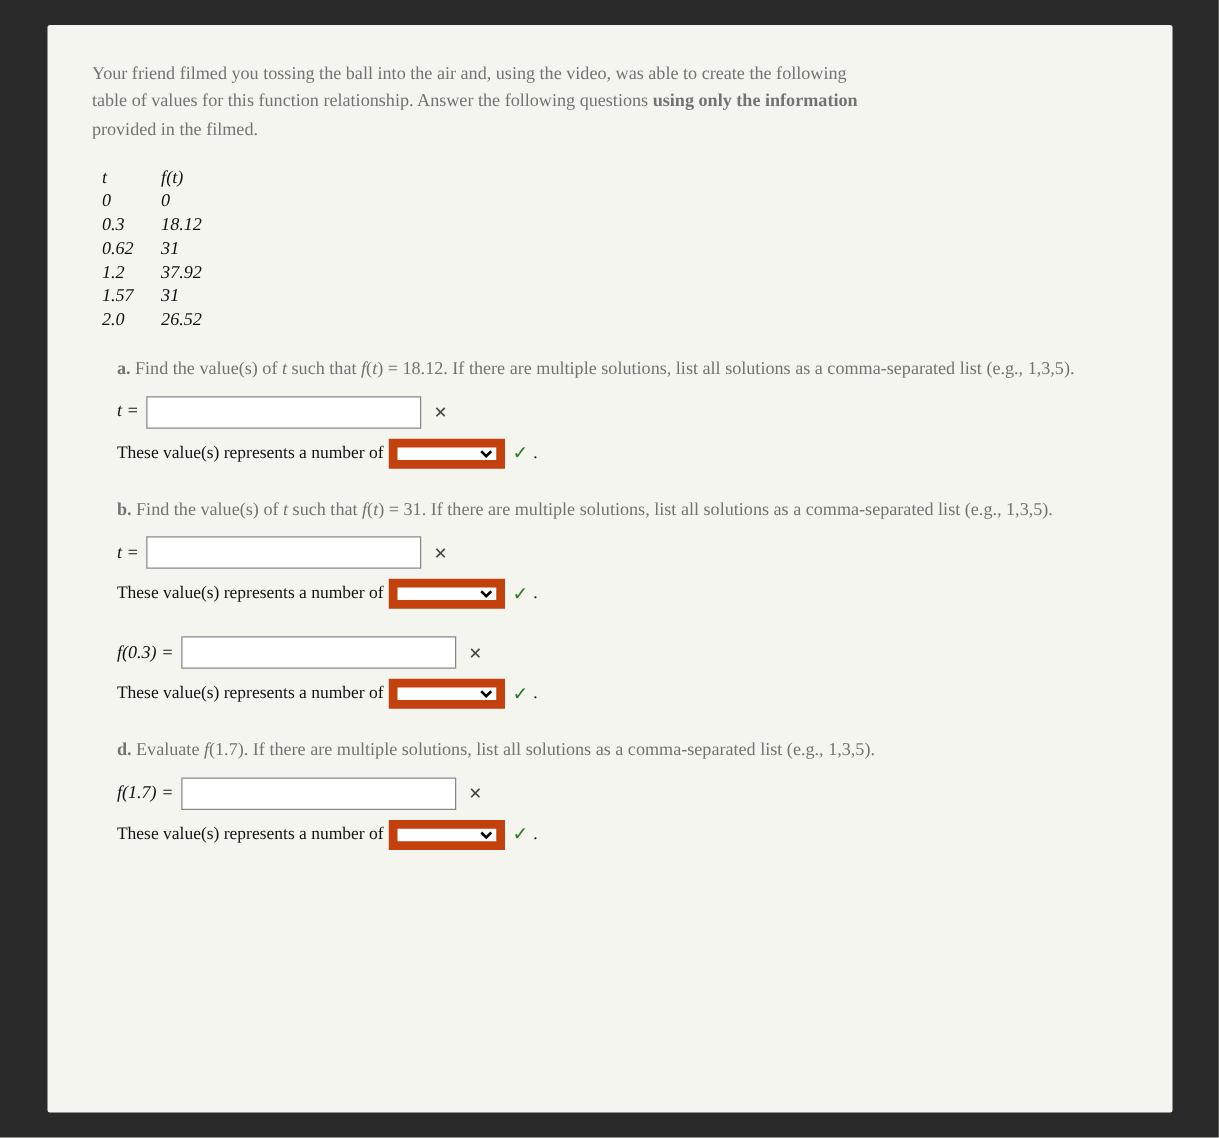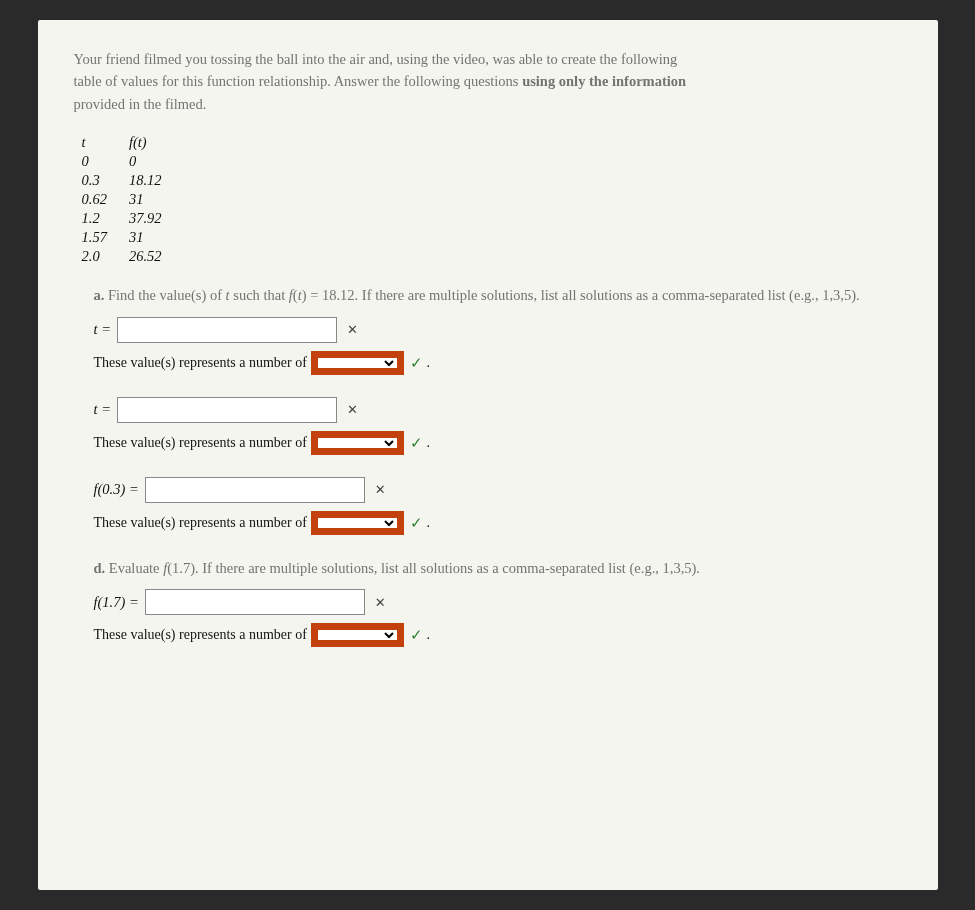--- a/index.html
+++ b/index.html
@@ -181,20 +181,24 @@
           <option>seconds</option>
           <option>feet</option>
           <option>meters</option>
         </select>
         <span class="check-icon">✓</span>
         <span>.</span>
       </div>
     </div>
 
     <div class="question-block">
+      <div class="question-text">
+        <strong>b.</strong>
+        Find the value(s) of <em>t</em> such that <em>f</em>(<em>t</em>) = 31. If there are multiple solutions, list all solutions as a comma-separated list (e.g., 1,3,5).
+      </div>
       <div class="input-row">
         <span class="input-label"><em>t</em> =</span>
         <input class="text-input" type="text" style="">
         <button class="clear-btn">
           <span>✕</span>
         </button>
       </div>
       <div class="unit-row">
         <span>These value(s) represents a number of</span>
         <select class="unit-select">

